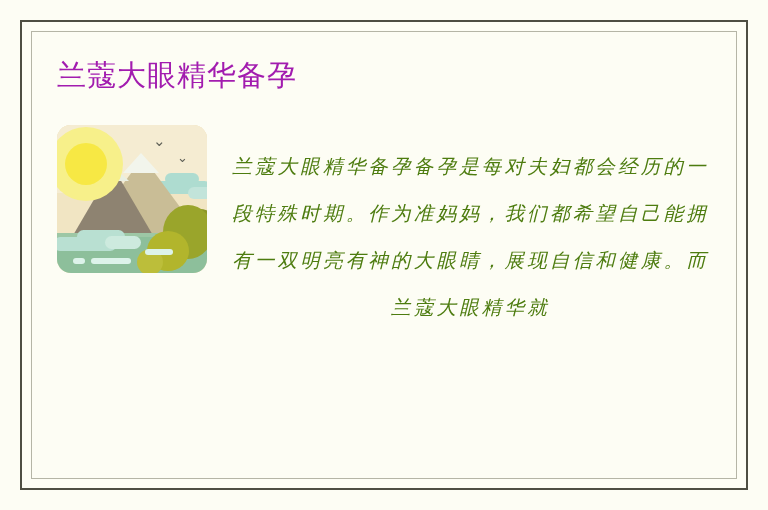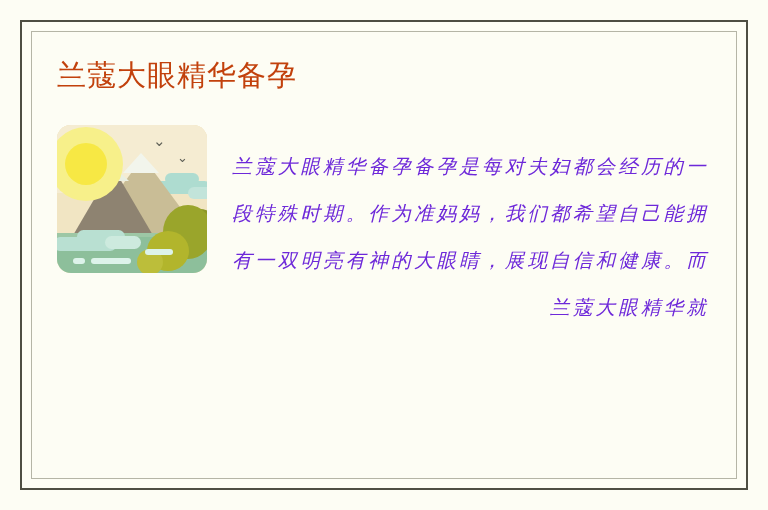--- a/index.html
+++ b/index.html
@@ -48,21 +48,21 @@
     top: 31px;
     right: 31px;
     bottom: 31px;
     box-sizing: border-box;
     padding: 26px 28px 0 26px;
   }
 
   .article-title {
     font-size: 29px;
     line-height: 1.25;
-    color: #c2410c;
+    color: #a21caf;
     font-weight: 400;
     letter-spacing: 1px;
     margin: 0 0 28px 0;
     white-space: nowrap;
   }
 
   .article-body {
     display: flex;
     align-items: flex-start;
   }
@@ -224,23 +224,23 @@
   .bush-mid { right: 18px; bottom: 2px; width: 42px; height: 40px; background: #b2b52c; }
   .bush-small { right: 44px; bottom: -2px; width: 26px; height: 26px; background: #bcbe3a; }
   .bush-dark { right: -10px; bottom: 30px; width: 34px; height: 34px; background: #8d9726; }
 
   
   .article-text {
     flex: 1 1 auto;
     font-family: "Liberation Serif", "DejaVu Serif", serif;
     font-size: 19.5px;
     line-height: 47px;
-    color: #6d28d9;
+    color: #4d7c0f;
     letter-spacing: 3.2px;
-    text-align: right;
+    text-align: center;
     word-break: break-all;
     font-style: italic;
     padding-top: 22px;
   }
 </style>
 </head>
 <body>
 
 <div class="page">
 

